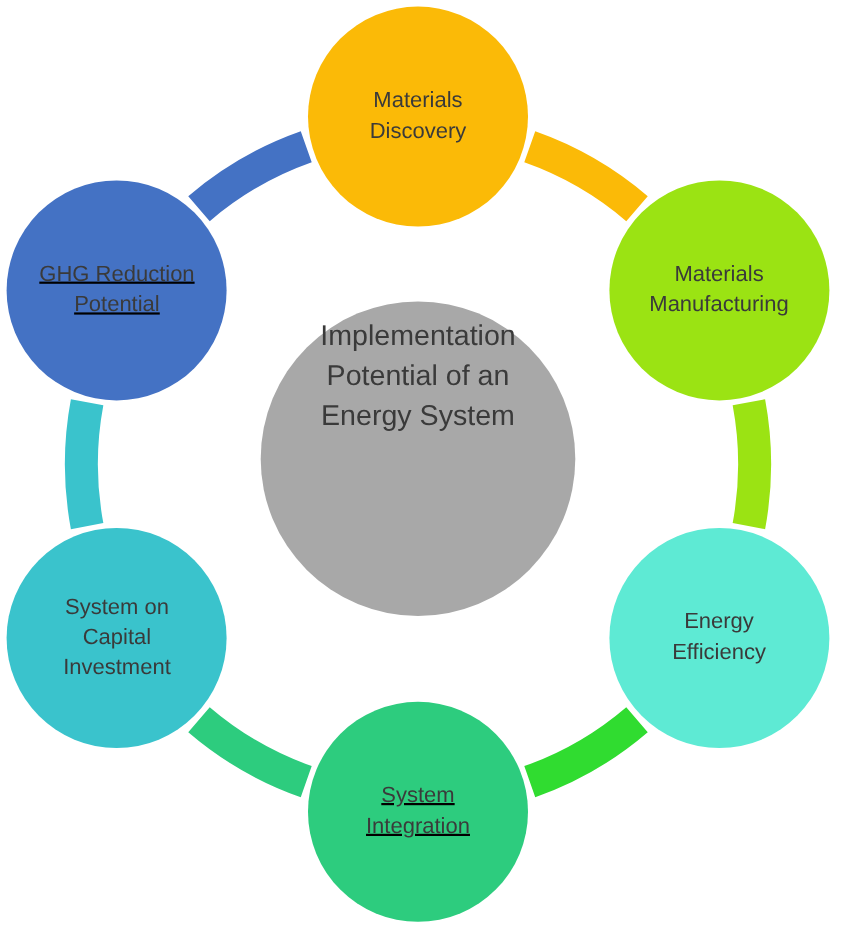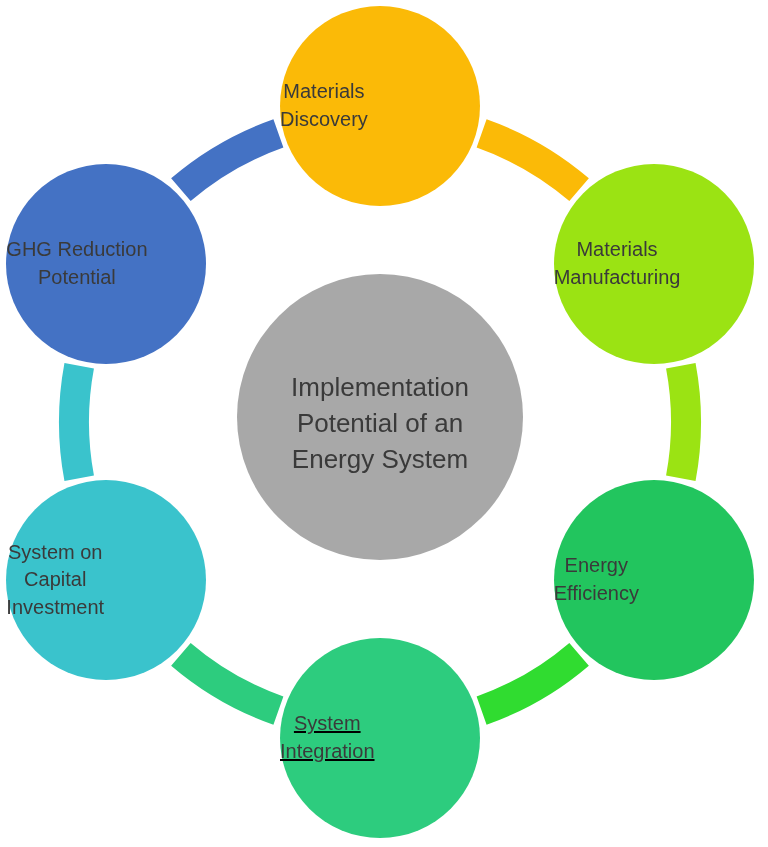--- a/index.html
+++ b/index.html
@@ -27,39 +27,39 @@
     stroke-width: 30;
     stroke-linecap: butt;
   }
   .node {
     position: absolute;
     width: 200px;
     height: 200px;
     border-radius: 50%;
     display: flex;
     align-items: center;
-    justify-content: flex-start;
+    justify-content: center;
     text-align: center;
     box-sizing: border-box;
   }
   .node-label {
     white-space: pre-line;
     font-size: 20px;
     line-height: 1.38;
     color: #3a3a3a;
   }
   .center-node {
     position: absolute;
     left: 237px;
     top: 274px;
     width: 286px;
     height: 286px;
     border-radius: 50%;
     display: flex;
-    align-items: center;
+    align-items: flex-start;
     justify-content: center;
     text-align: center;
   }
   .center-label {
     white-space: pre-line;
     font-size: 26px;
     line-height: 1.38;
     color: #3a3a3a;
     margin-top: 14px;
   }
@@ -81,37 +81,37 @@
   <div class="node" style="left: 280px; top: 6px; background: rgb(251, 186, 7);">
     <span class="node-label">Materials
 Discovery</span>
   </div>
 
   <div class="node" style="left: 553.664px; top: 164px; background: rgb(155, 227, 19);">
     <span class="node-label">Materials
 Manufacturing</span>
   </div>
 
-  <div class="node" style="left: 553.664px; top: 480px; background: #22c55e;">
+  <div class="node" style="left: 553.664px; top: 480px; background: #5eead4;">
     <span class="node-label">Energy
 Efficiency</span>
   </div>
 
   <div class="node" style="left: 280px; top: 638px; background: rgb(45, 204, 126); text-decoration: underline;">
     <span class="node-label">System
 Integration</span>
   </div>
 
   <div class="node" style="left: 6.33597px; top: 480px; background: rgb(58, 195, 204);">
     <span class="node-label">System on
 Capital
 Investment</span>
   </div>
 
-  <div class="node" style="left: 6.33597px; top: 164px; background: rgb(68, 114, 196);">
+  <div class="node" style="left: 6.33597px; top: 164px; background: rgb(68, 114, 196); text-decoration: underline;">
     <span class="node-label">GHG Reduction
 Potential</span>
   </div>
 
   <div class="center-node" style="background: rgb(168, 168, 168);">
     <span class="center-label">Implementation
 Potential of an
 Energy System</span>
   </div>
 

